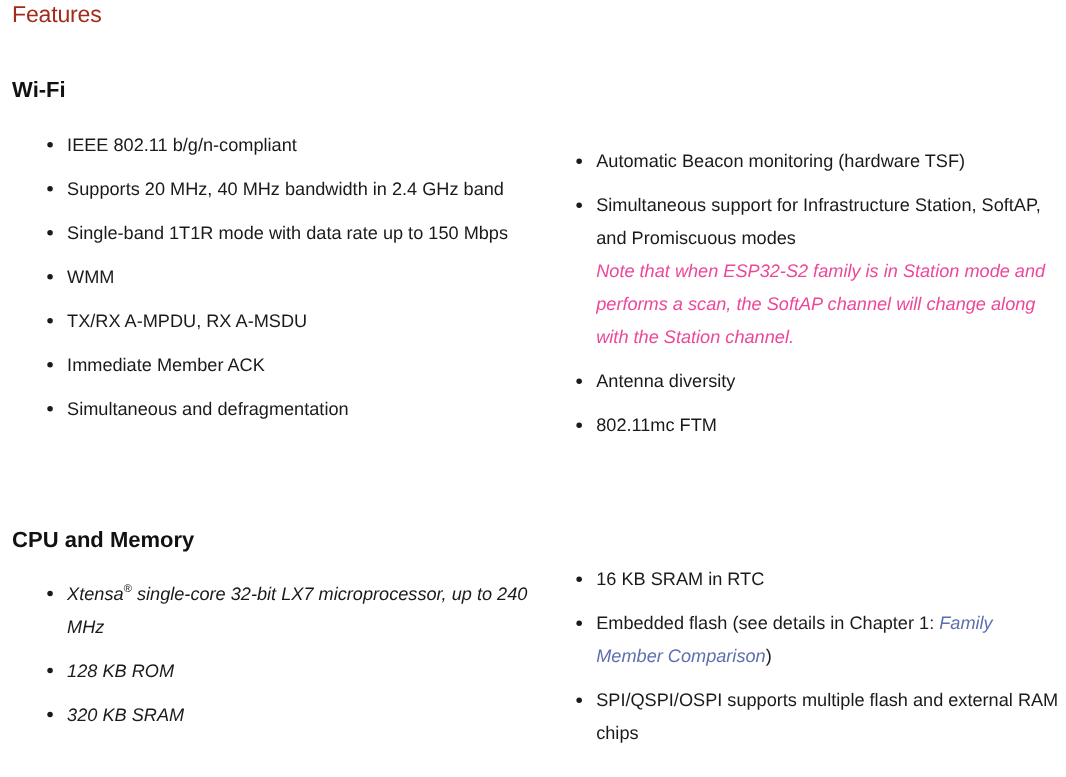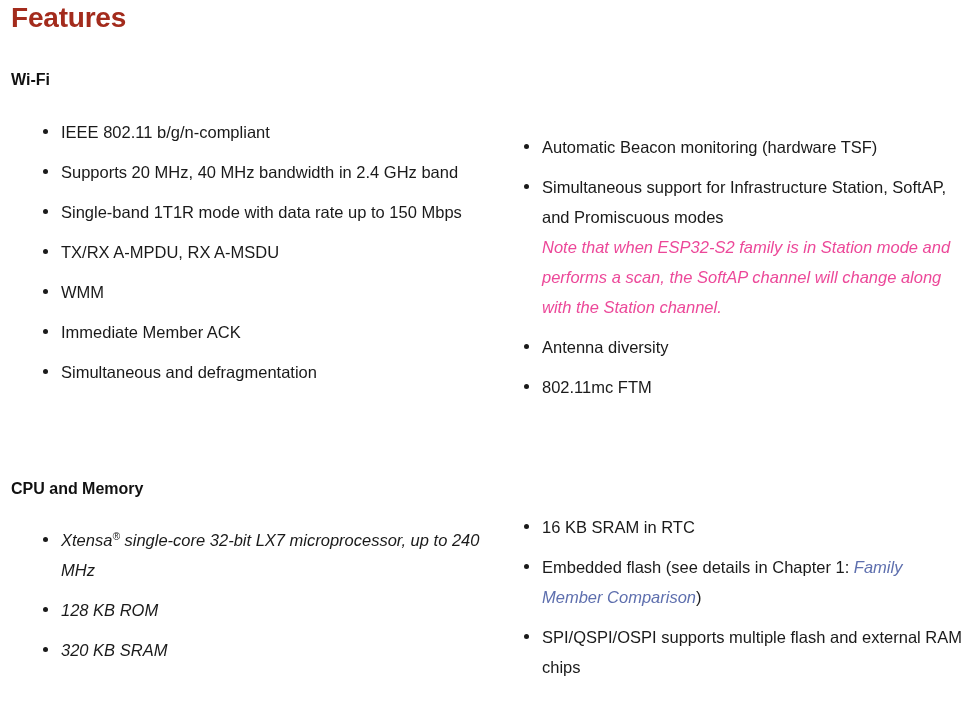--- a/index.html
+++ b/index.html
@@ -22,32 +22,32 @@
     height: 706px;
     box-sizing: border-box;
     padding: 0;
   }
 
   
   .page-title {
     position: absolute;
     left: 11px;
     top: 2px;
-    font-size: 28px;
-    font-weight: bold;
+    font-size: 21px;
+    font-weight: normal;
     letter-spacing: -0.2px;
     color: #a32b1c;
     line-height: 1.15;
     white-space: nowrap;
   }
 
   .section-heading {
     position: absolute;
     left: 11px;
-    font-size: 16px;
+    font-size: 20px;
     font-weight: bold;
     color: #111111;
     line-height: 1.2;
     white-space: nowrap;
   }
   .section-heading.wifi { top: 70px; }
   .section-heading.cpu  { top: 479px; }
 
   
   .col {
@@ -133,25 +133,25 @@
       <li>
         <span class="dot"></span>
         <span class="li-text">Supports 20 MHz, 40 MHz bandwidth in 2.4 GHz band</span>
       </li>
       <li>
         <span class="dot"></span>
         <span class="li-text">Single-band 1T1R mode with data rate up to 150 Mbps</span>
       </li>
       <li>
         <span class="dot"></span>
+        <span class="li-text">WMM</span>
+      </li>
+      <li>
+        <span class="dot"></span>
         <span class="li-text">TX/RX A-MPDU, RX A-MSDU</span>
-      </li>
-      <li>
-        <span class="dot"></span>
-        <span class="li-text">WMM</span>
       </li>
       <li>
         <span class="dot"></span>
         <span class="li-text">Immediate Member ACK</span>
       </li>
       <li>
         <span class="dot"></span>
         <span class="li-text">Simultaneous and defragmentation</span>
       </li>
     </ul>

